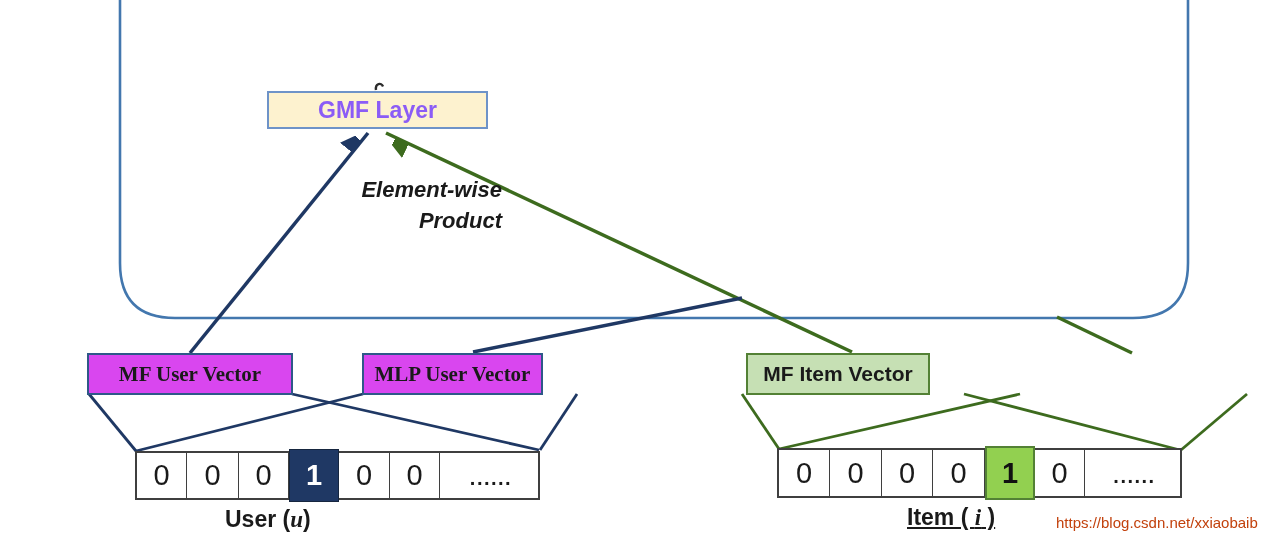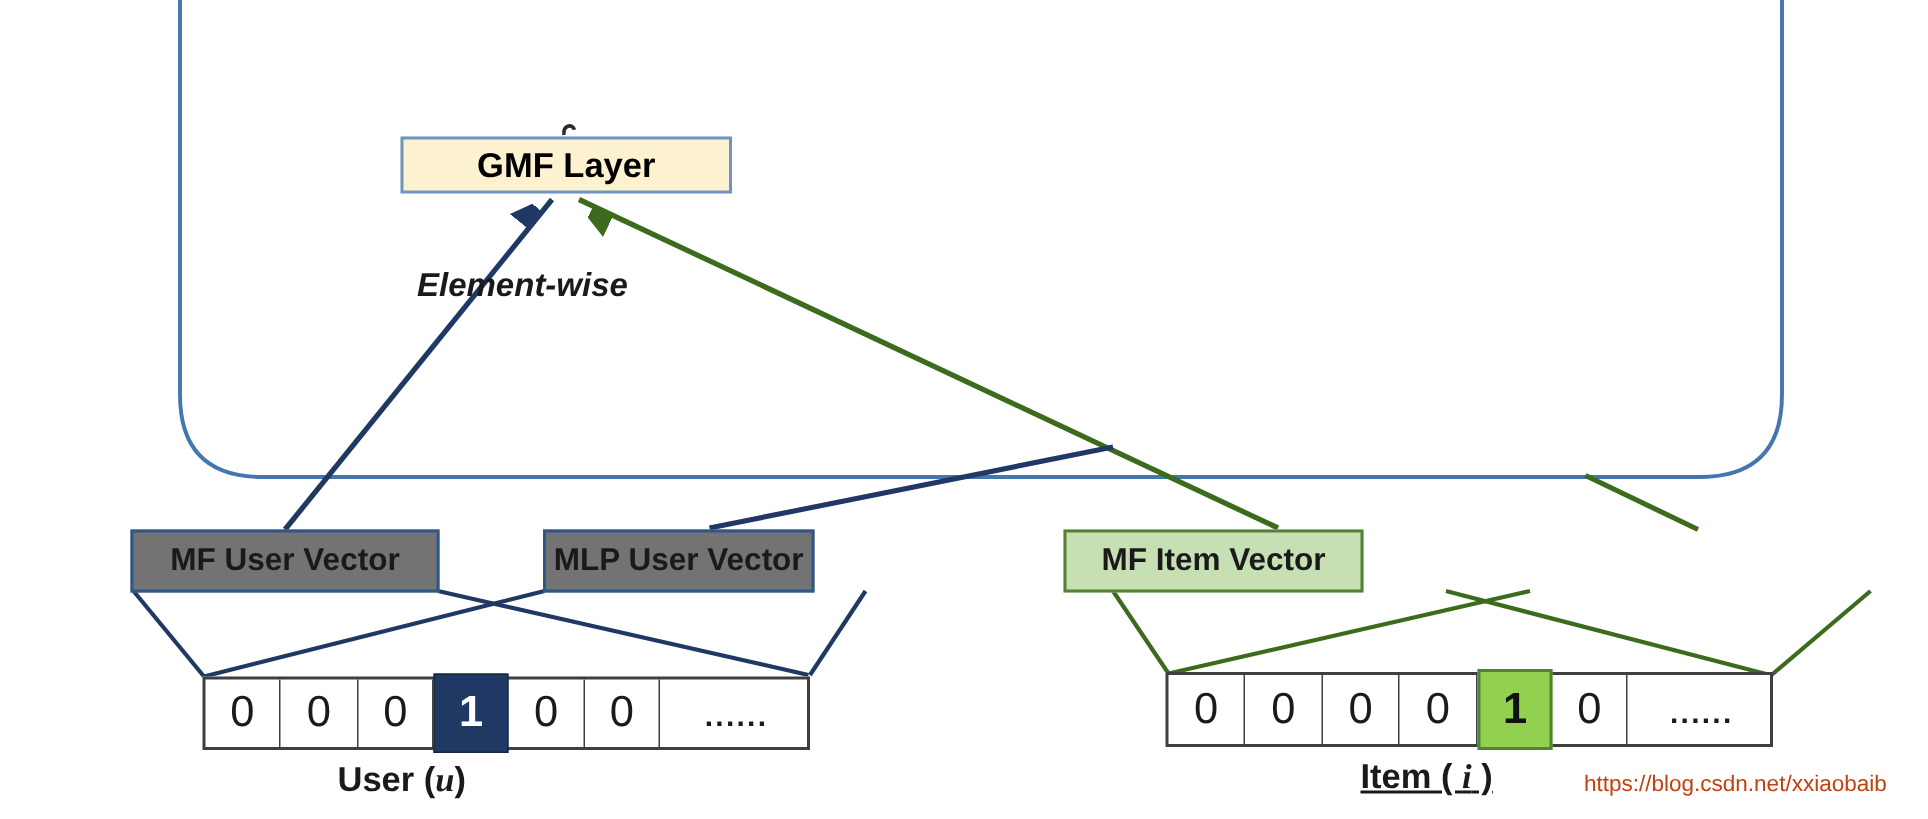--- a/index.html
+++ b/index.html
@@ -14,32 +14,32 @@
   #wires{position:absolute;left:0;top:0;width:1285px;height:546px;z-index:1;}
   .box{
     position:absolute;z-index:2;
     display:flex;align-items:center;justify-content:center;
     box-sizing:border-box;
     font-weight:bold;
   }
   #gmf-box{
     left:267px;top:91px;width:221px;height:38px;
     background:#FDF2CF;border:2px solid #6E93C8;
-    font-size:23px;color:#000000;
+    font-size:23px;color:#8b5cf6;
   }
   .vec-label{top:353px;height:42px;font-size:21px;color:#1a1a1a;}
-  .blue-label{background:#737373;border:2px solid #2E5888;}
+  .blue-label{background:#d946ef;border:2px solid #2E5888;font-family:Liberation Serif, serif;}
   .green-label{background:#C6E0B4;border:2px solid #538135;}
   #mf-user-box{left:87px;width:206px;}
   #mlp-user-box{left:362px;width:181px;}
-  #mf-item-box{left:709px;width:200px;}
+  #mf-item-box{left:746px;width:184px;}
   #mlp-item-box{left:1019px;width:229px;}
   #elementwise{
     position:absolute;z-index:2;left:278px;top:174px;width:224px;
-    text-align:left;font-size:22px;font-weight:bold;font-style:italic;
+    text-align:right;font-size:22px;font-weight:bold;font-style:italic;
     line-height:31px;color:#1a1a1a;
   }
   .onehot-row{
     position:absolute;z-index:2;display:flex;
     box-sizing:border-box;border:2px solid #3f3f3f;background:#ffffff;
   }
   #user-row{left:135px;top:451px;width:405px;height:49px;}
   #item-row{left:777px;top:448px;width:405px;height:50px;}
   .cell{
     box-sizing:border-box;
@@ -100,20 +100,21 @@
     <line x1="1020" y1="394" x2="779" y2="449" stroke="#3D6B1E" stroke-width="2.8"></line>
     <line x1="1247" y1="394" x2="1181" y2="450" stroke="#3D6B1E" stroke-width="2.8"></line>
   </svg>
 
   <div id="gmf-box" class="box">
     <span>GMF Layer</span>
   </div>
 
   <div id="elementwise">
     <div>Element-wise</div>
+    <div>Product</div>
   </div>
 
   <div id="mf-user-box" class="box vec-label blue-label">
     <span>MF User Vector</span>
   </div>
   <div id="mlp-user-box" class="box vec-label blue-label">
     <span>MLP User Vector</span>
   </div>
   <div id="mf-item-box" class="box vec-label green-label">
     <span>MF Item Vector</span>

